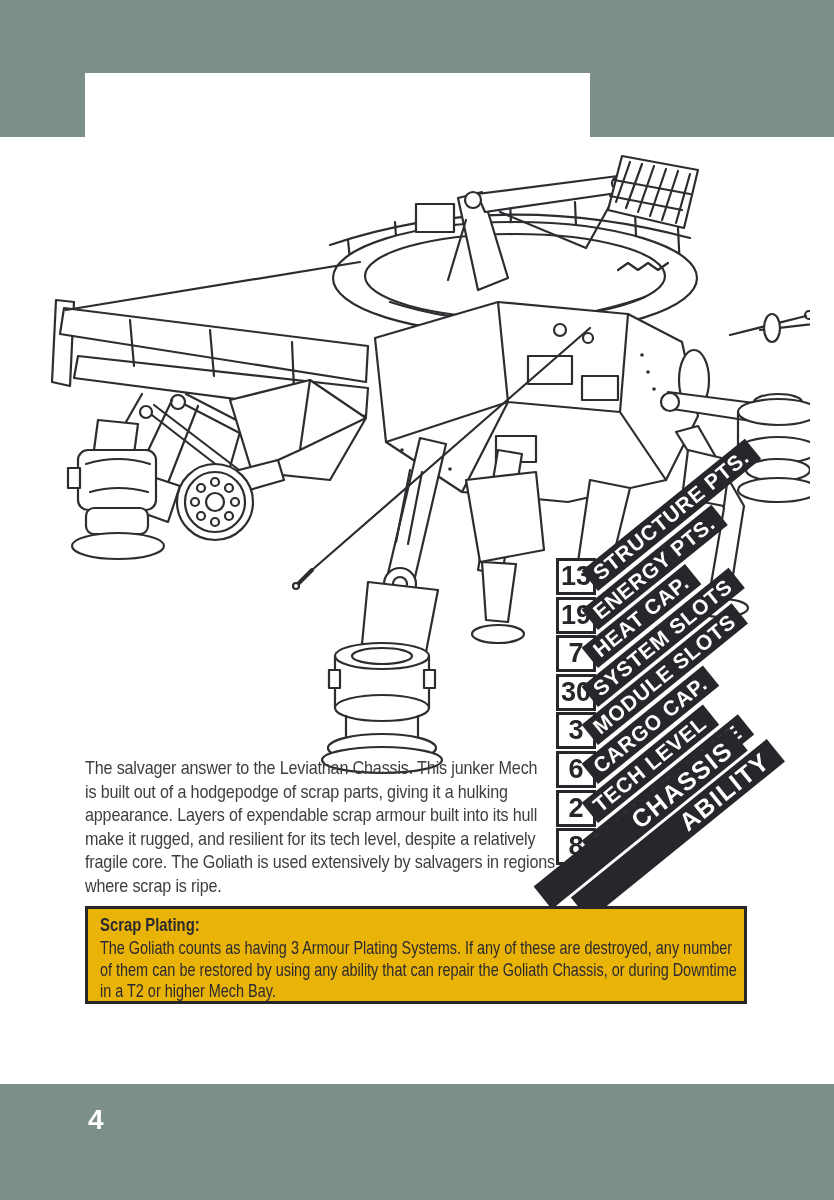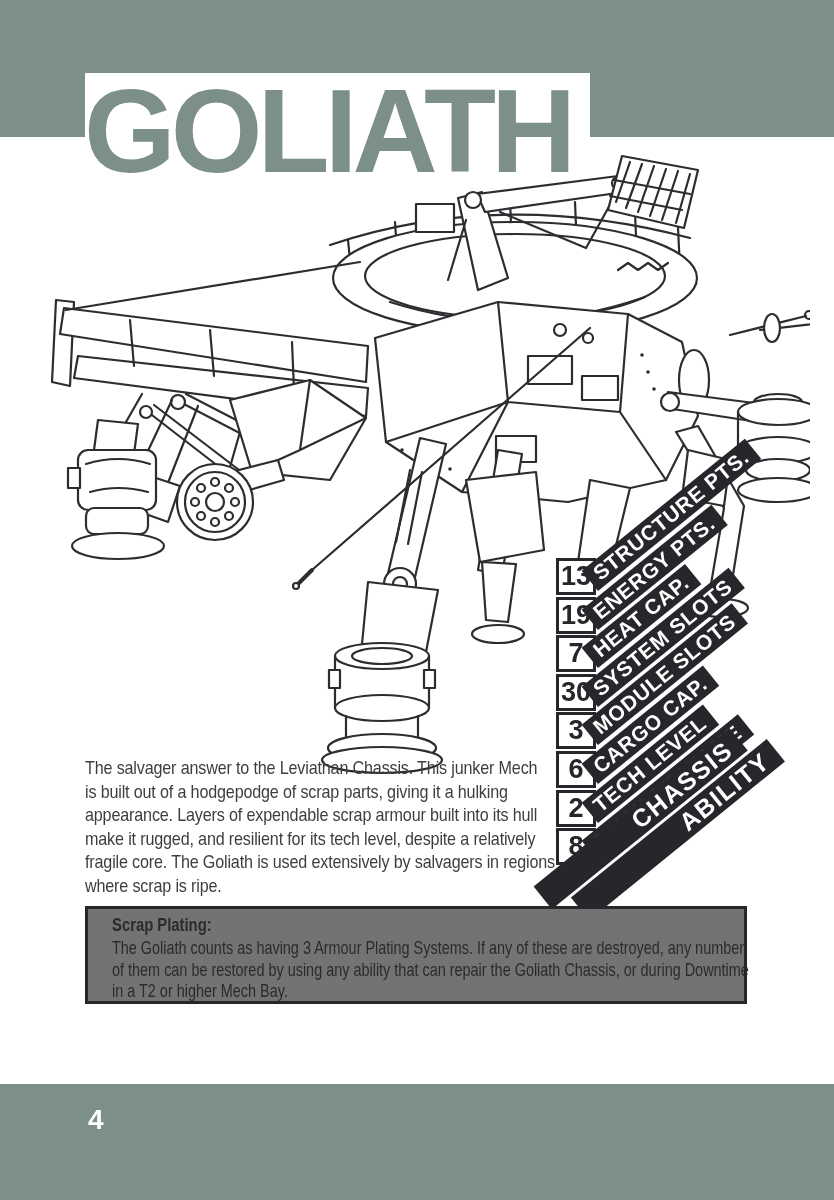--- a/index.html
+++ b/index.html
@@ -46,40 +46,39 @@
   .cb-row1{margin-bottom:3px;}
   .cb-row2{transform:translateX(22px);}
 
   .description{
     position:absolute;left:85px;top:756px;width:680px;margin:0;z-index:3;
     font-size:19px;line-height:23.5px;color:#3e3d42;white-space:pre-line;
     transform:scaleX(0.85);transform-origin:0 0;letter-spacing:-0.2px;
   }
   .ability-box{
     position:absolute;left:85px;top:906px;width:662px;height:98px;box-sizing:border-box;
-    border:3px solid var(--ink);background:#737373;z-index:6;padding:4px 24px;
+    border:3px solid var(--ink);background:#eab308;z-index:6;padding:4px 12px;
   }
   .ability-inner{
     width:850px;transform:scaleX(0.78);transform-origin:0 0;color:#2b2a2f;
   }
   .ability-heading{display:block;font-weight:bold;font-size:19px;line-height:24px;}
   .ability-body{display:block;font-size:18.5px;line-height:21.5px;white-space:pre-line;}
   .page-number{
     position:absolute;left:88px;top:1104px;z-index:2;
     color:#ffffff;font-size:28px;line-height:32px;font-weight:bold;
   }
 </style>
 </head>
 <body>
 
 <div class="page">
 
   <div class="band-top"></div>
   <div class="title-box"></div>
-  <h1 class="title">GOLIATH</h1>
 
   <svg class="mech" viewBox="0 0 780 630" xmlns="http://www.w3.org/2000/svg">
     <g stroke="#2d2c30" stroke-width="2.2" fill="none" stroke-linejoin="round" stroke-linecap="round">
 
       <path d="M300 95 Q470 38 660 88"></path>
       <path d="M318 90 L322 130"></path>
         <path d="M365 72 L368 116"></path>
         <path d="M420 58 L423 104"></path>
       <path d="M480 50 L482 98"></path>
         <path d="M545 52 L547 100"></path>

